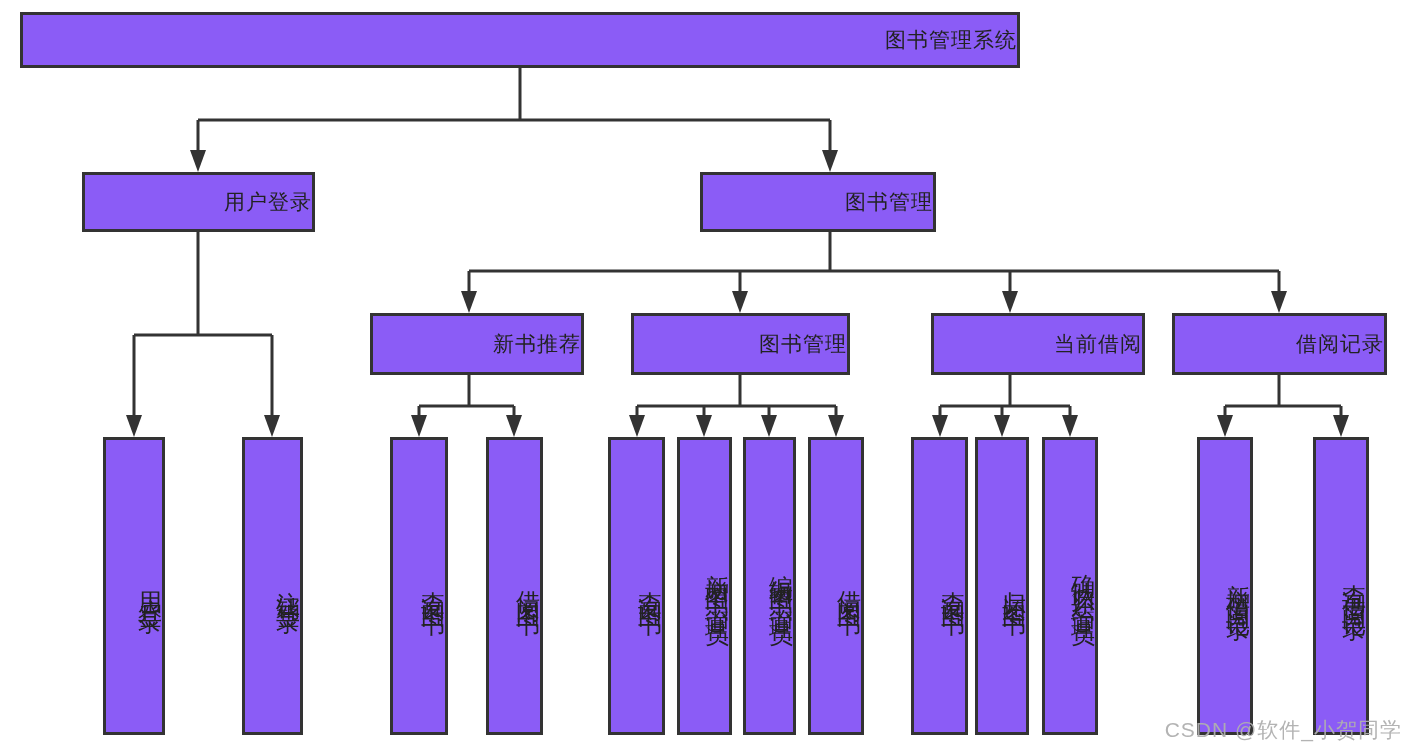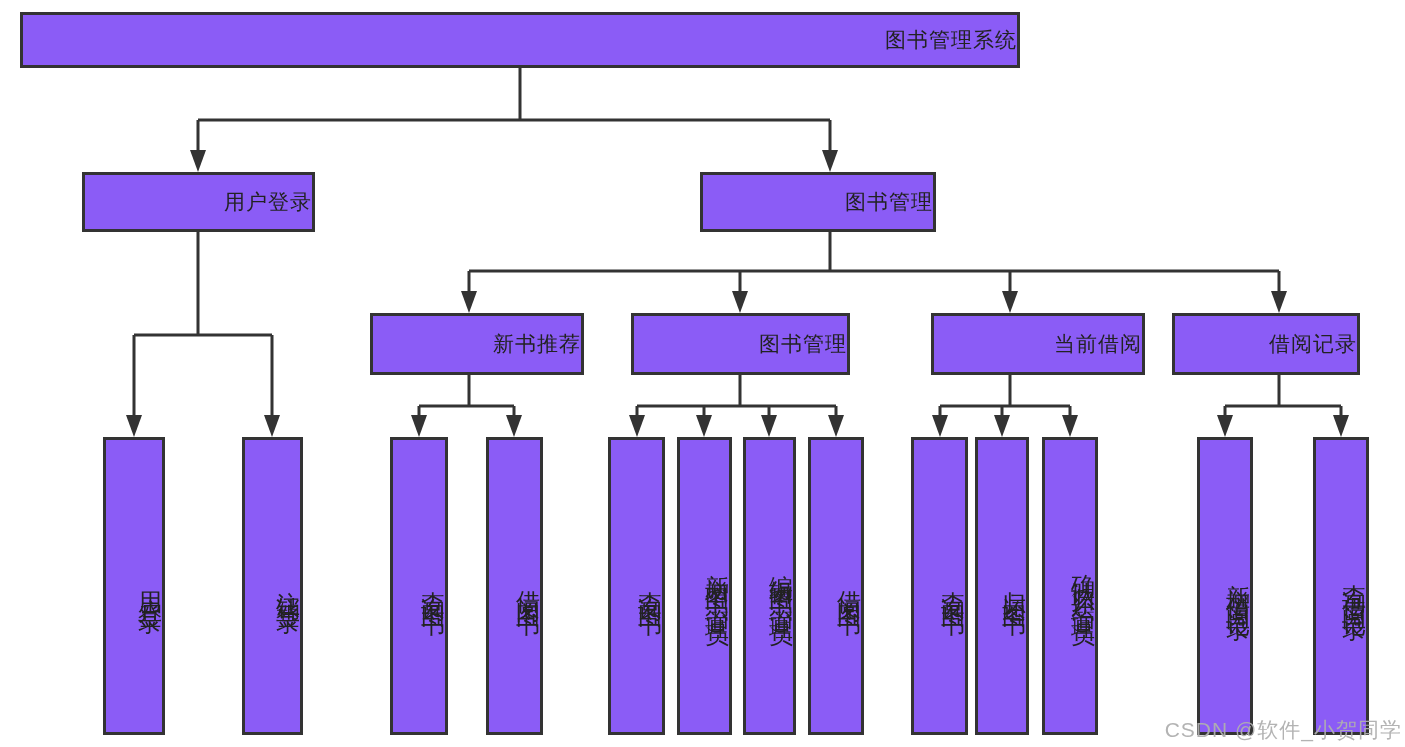--- a/index.html
+++ b/index.html
@@ -117,21 +117,21 @@
 
   <div class="node hnode" style="left:370px; top:313px; width:214px; height:62px;">
     <span>新书推荐</span>
   </div>
   <div class="node hnode" style="left:631px; top:313px; width:219px; height:62px;">
     <span>图书管理</span>
   </div>
   <div class="node hnode" style="left:903px; top:313px; width:214px; height:62px;margin-left:28px;">
     <span>当前借阅</span>
   </div>
-  <div class="node hnode" style="left:1172px; top:313px; width:188px; height:62px;">
+  <div class="node hnode" style="left:1172px; top:313px; width:215px; height:62px;">
     <span>借阅记录</span>
   </div>
 
   <div class="node vnode" style="left:103px; top:437px; width:62px; height:298px;">
     <span class="vtext">用户登录</span>
   </div>
   <div class="node vnode" style="left:242px; top:437px; width:61px; height:298px;">
     <span class="vtext">注销登录</span>
   </div>
 

